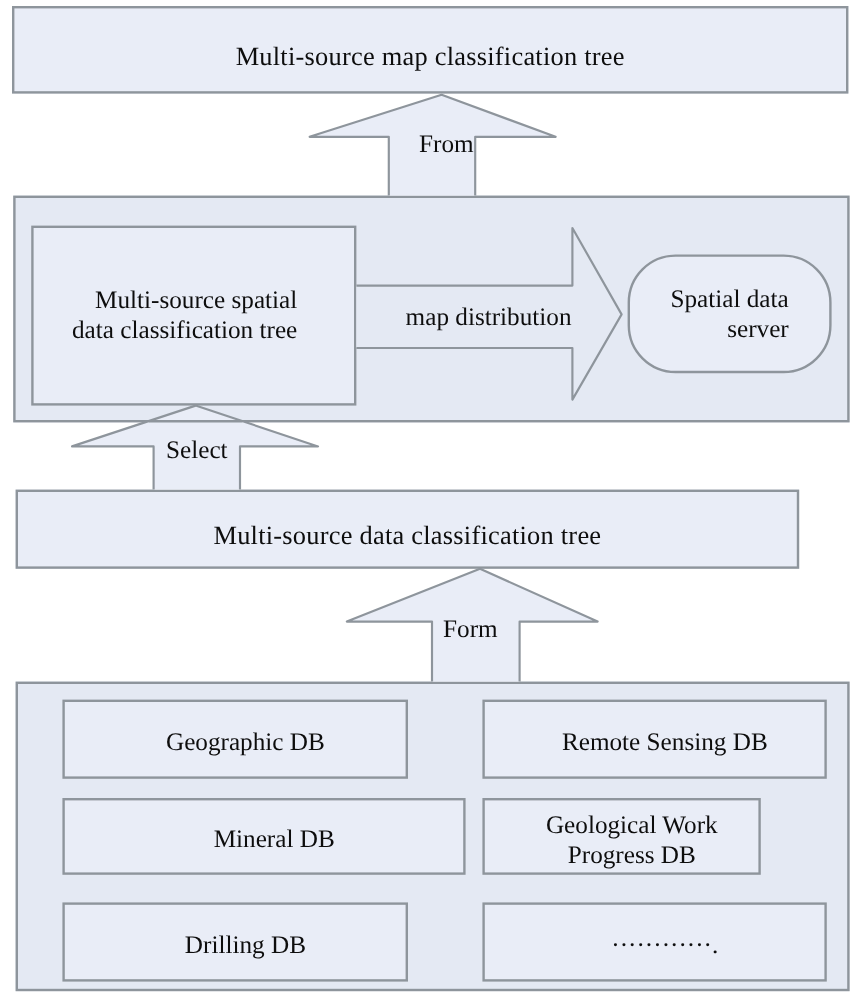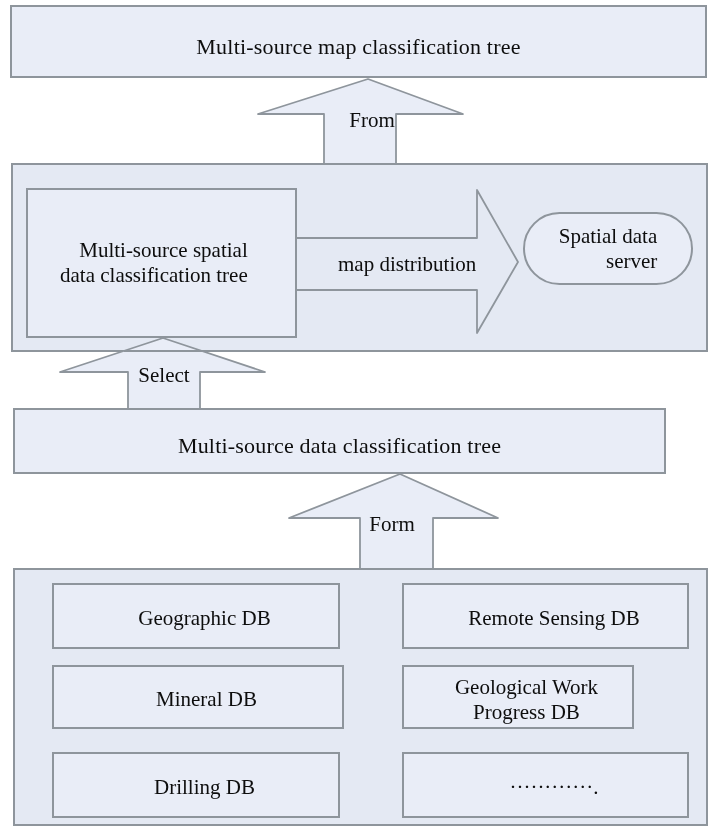--- a/index.html
+++ b/index.html
@@ -95,37 +95,37 @@
 
   <div class="container-band" style="left:11px; top:163px; width:697px; height:189px;"></div>
 
   <div class="box mid-label two-line" id="spatial-tree-box" style="left:26px; top:188px; width:271px; height:150px;">
     <div>
       <span>Multi-source spatial</span>
       <span>data classification tree</span>
     </div>
   </div>
 
-  <div class="box mid-label two-line" id="server-stadium" style="left:523px; top:212px; width:170px; height:73px;">
+  <div class="box mid-label two-line" id="server-stadium" style="left:523px; top:212px; width:170px; height:99px;">
     <div>
       <span>Spatial data</span>
       <span>server</span>
     </div>
   </div>
 
   <div class="box band-label" style="left:13px; top:408px; width:653px; height:66px;">
     <span>Multi-source data classification tree</span>
   </div>
 
   <div class="container-band" style="left:13px; top:568px; width:695px; height:258px;"></div>
 
   <div class="box db-label" style="left:52px; top:583px; width:288px; height:66px;">
     <span>Geographic DB</span>
   </div>
-  <div class="box db-label" style="left:52px; top:665px; width:292px; height:64px;">
+  <div class="box db-label" style="left:52px; top:665px; width:336px; height:64px;">
     <span>Mineral DB</span>
   </div>
   <div class="box db-label" style="left:52px; top:752px; width:288px; height:66px;">
     <span>Drilling DB</span>
   </div>
 
   <div class="box db-label" style="left:402px; top:583px; width:287px; height:66px;">
     <span>Remote Sensing DB</span>
   </div>
   <div class="box db-label" style="left:402px; top:665px; width:232px; height:64px;">

